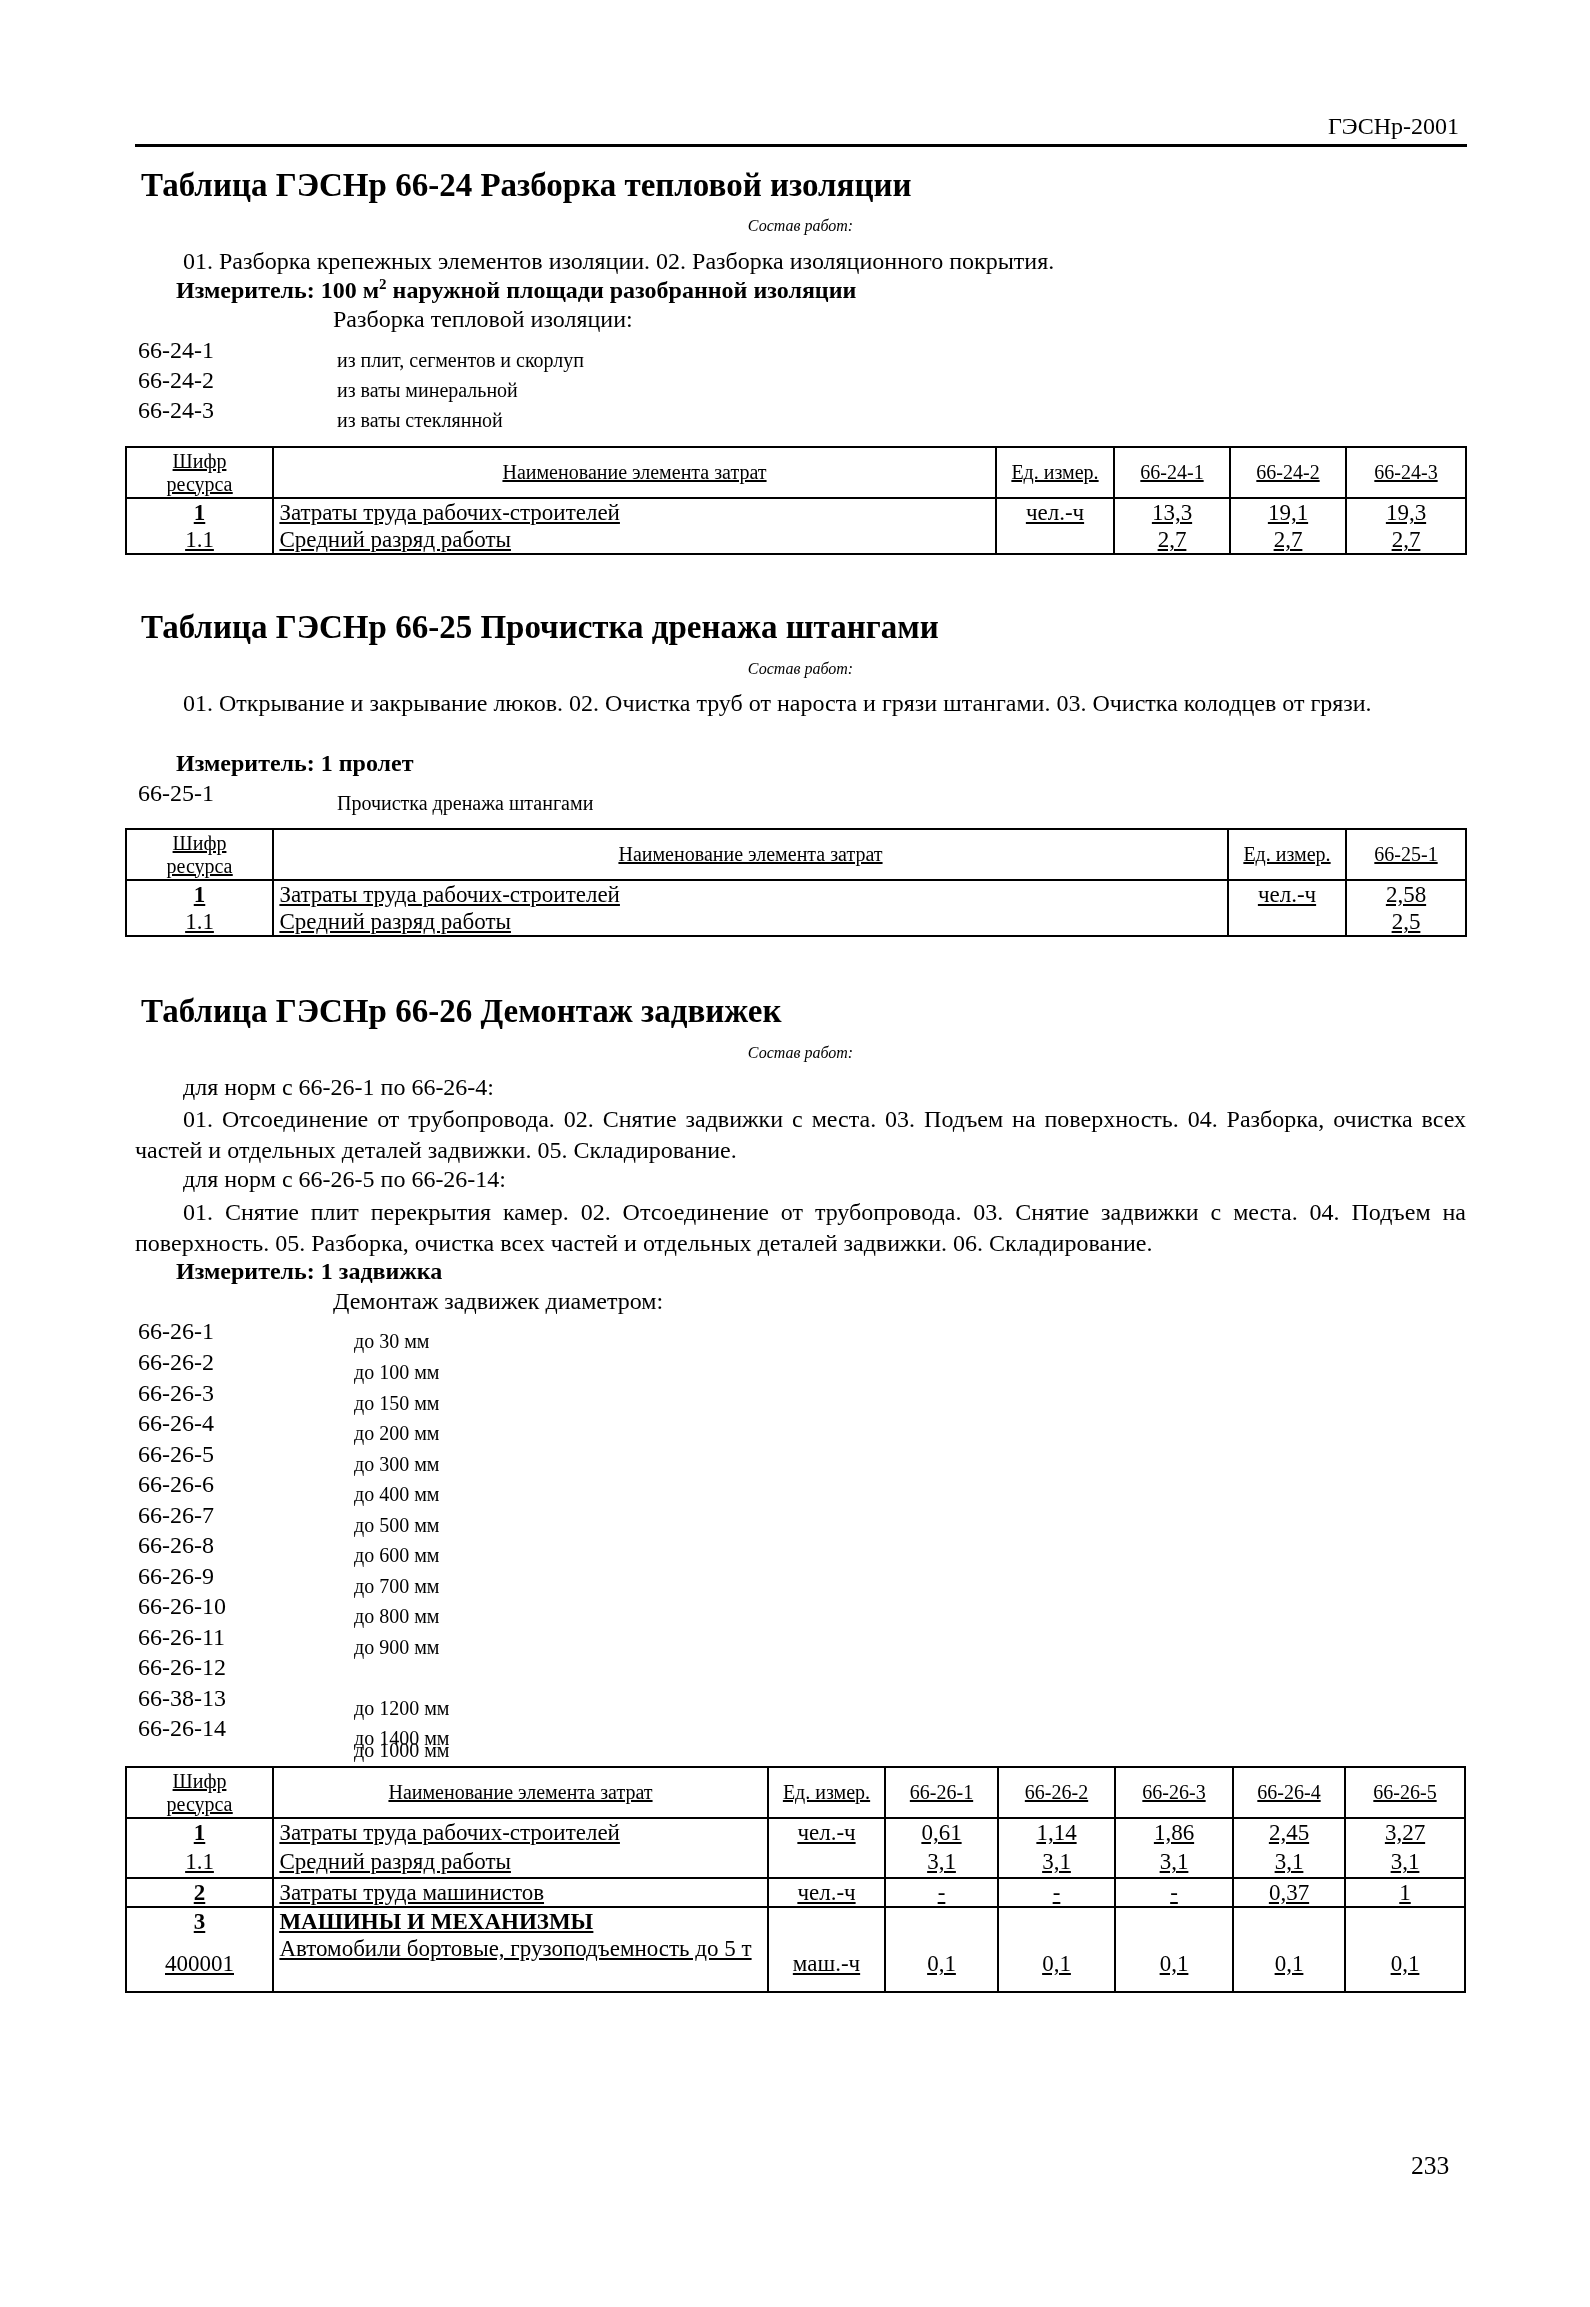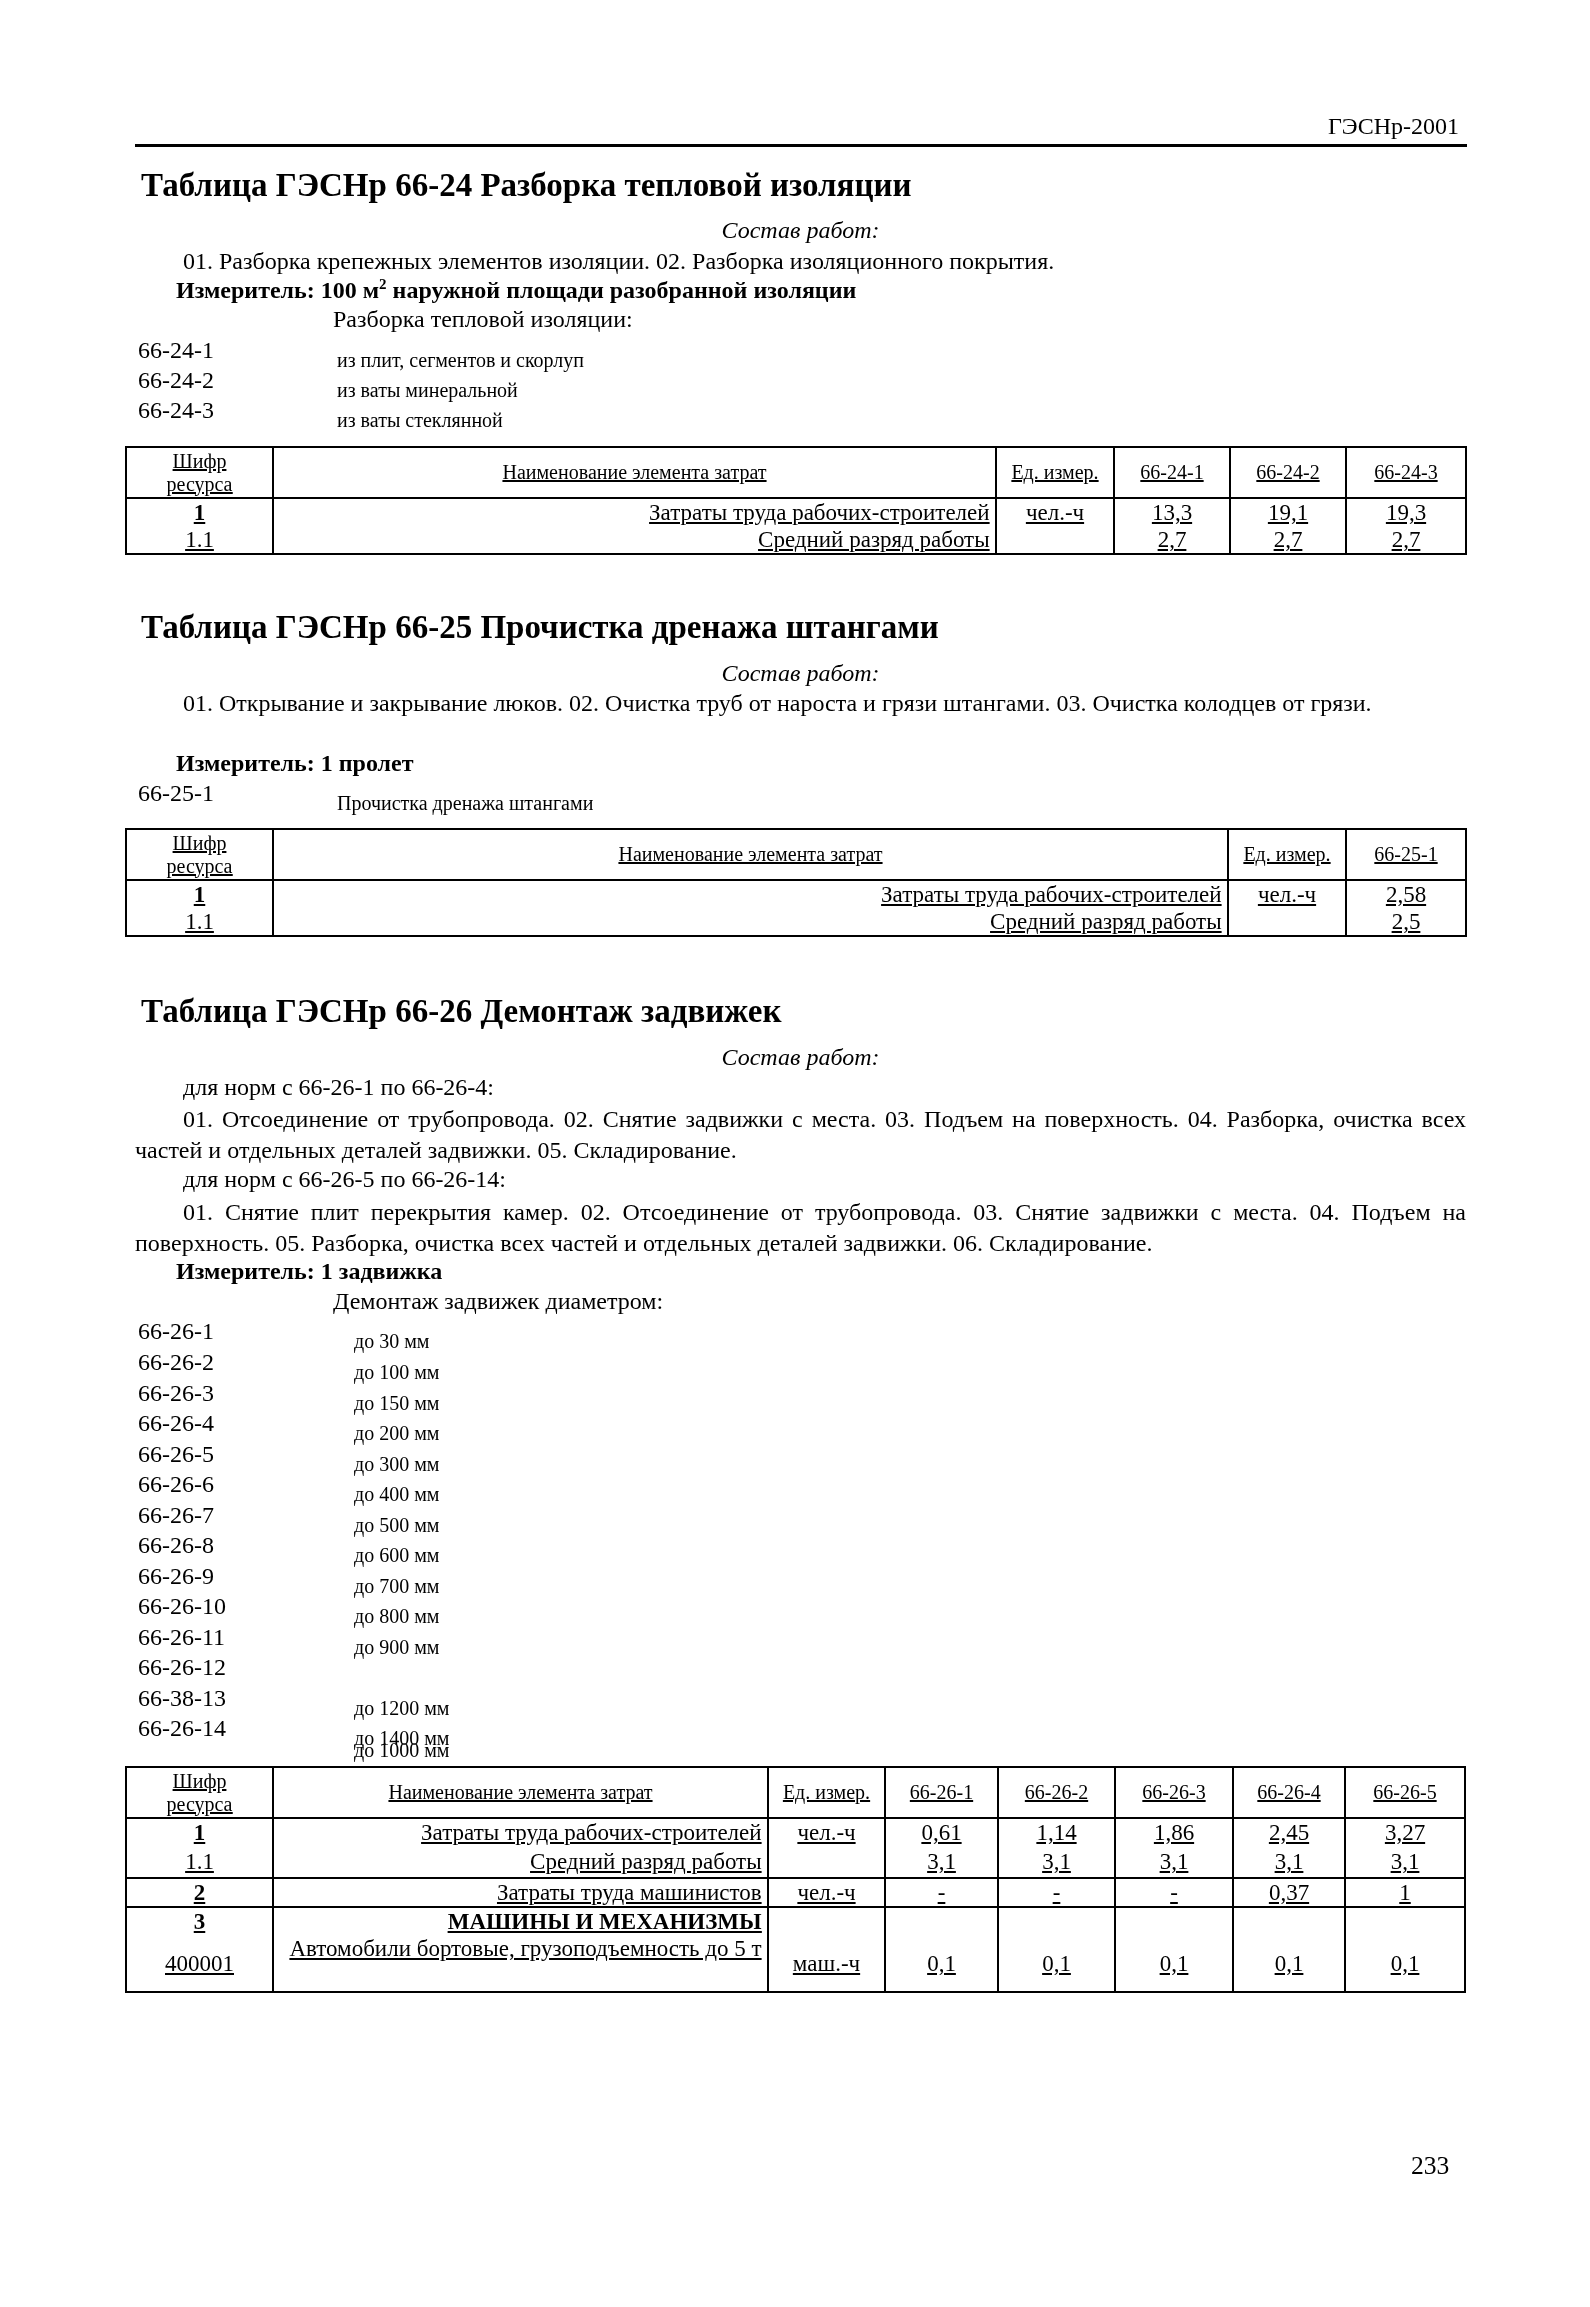--- a/index.html
+++ b/index.html
@@ -4,21 +4,21 @@
 <style>
   html, body { margin: 0; padding: 0; background: #ffffff; }
   body {
     width: 1591px; height: 2307px; position: relative; overflow: hidden;
     font-family: "Liberation Serif", "DejaVu Serif", serif; color: #000;
   }
   .abs { position: absolute; }
   .running-head { right: 132px; top: 113px; font-size: 24px; }
   .head-rule { left: 135px; width: 1332px; top: 144px; height: 3.4px; background: #000; }
   .tbl-title { left: 141px; font-size: 33px; font-weight: bold; white-space: nowrap; }
-  .composition-label { left: 135px; width: 1331px; text-align: center; font-size: 24px; font-style: italic; }
+  .composition-label { left: 135px; width: 1331px; text-align: center; font-size: 16px; font-style: italic; }
   .para { left: 135px; width: 1331px; font-size: 24px; line-height: 31px; text-align: justify; }
   .para.indent { text-indent: 48px; }
   .sub-label { left: 183px; font-size: 24px; }
   .measure { left: 176px; font-size: 24px; font-weight: bold; }
   .measure sup { font-size: 15px; }
   .group-caption { font-size: 24px; }
   .norm-code { left: 138px; font-size: 24px; }
   .norm-desc { font-size: 20px; margin-top: 12px; }
   .page-number { left: 1411px; top: 2151px; font-size: 25.6px; }
 
@@ -31,21 +31,21 @@
     padding: 0 5.4px; vertical-align: top;
   }
   table.res { border: 2.7px solid #000; text-decoration: underline; }
   table.res thead th {
     font-weight: normal; font-size: 20px; line-height: 23px; text-align: center;
     vertical-align: middle; border-bottom: 2.7px solid #000;
   }
   table.res tbody.grp { border-bottom: 2.7px solid #000; }
   table.res td.code { text-align: center; }
   table.res td.code.bold { font-weight: bold; }
-  table.res td.name { text-align: right; }
+  table.res td.name { text-align: left; }
   table.res td.unit { text-align: center; }
   table.res td.val { text-align: center; }
   .u-bold { font-weight: bold; }
 </style>
 </head>
 <body>
 
 <div class="abs running-head">ГЭСНр-2001</div>
 <div class="abs head-rule"></div>
 

